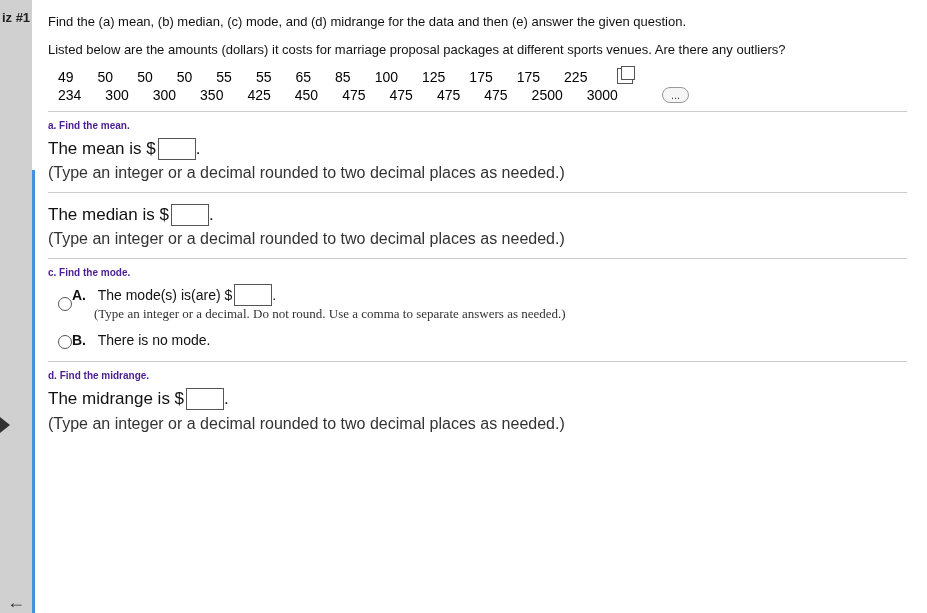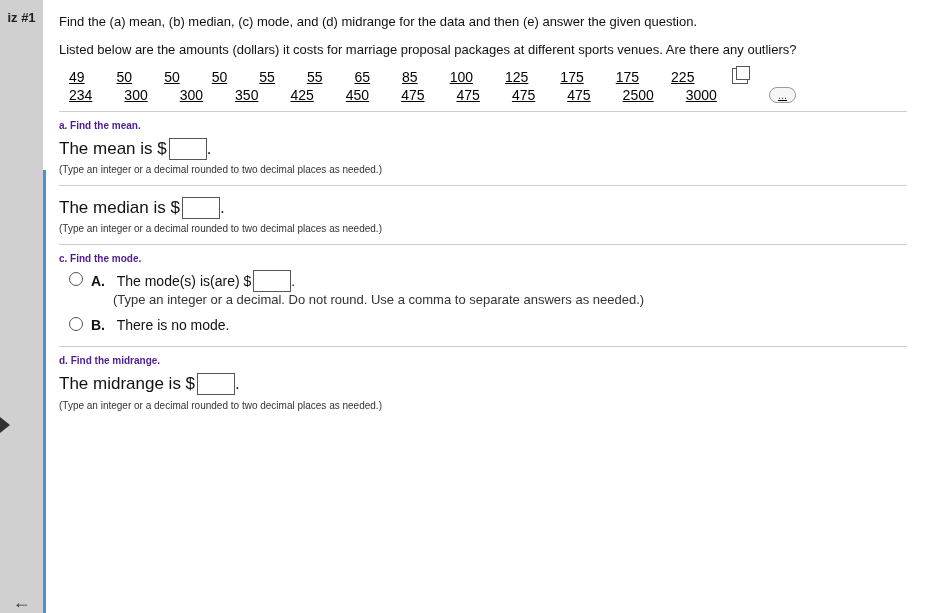--- a/index.html
+++ b/index.html
@@ -13,21 +13,21 @@
       font-size: 14px;
       background: #e8e8e8;
       width: 927px;
       height: 613px;
       overflow: hidden;
       display: flex;
       flex-direction: row;
     }
 
     .left-margin {
-      width: 43px;
+      width: 32px;
       background: #d0d0d0;
       display: flex;
       flex-direction: column;
       align-items: center;
       padding-top: 10px;
       position: relative;
       flex-shrink: 0;
       justify-content: space-between;
     }
 
@@ -79,23 +79,22 @@
     }
 
     .data-numbers {
       display: flex;
       flex-direction: column;
       gap: 2px;
     }
 
     .number-line {
       display: flex;
-      gap: 32px;
+      gap: 24px;
       font-size: 14px;
-      text-decoration: underline;
     }
 
     .copy-icon {
       display: inline-block;
       width: 16px;
       height: 16px;
       border: 1.5px solid #555;
       margin-left: 6px;
       vertical-align: middle;
       position: relative;
@@ -156,34 +155,33 @@
       align-items: center;
       border: 1px solid #555;
       padding: 1px 4px;
       min-width: 38px;
       height: 22px;
       margin-left: 2px;
       background: white;
     }
 
     .hint-text {
-      font-size: 10px;
+      font-size: 16px;
       color: #333;
       margin-top: 2px;
     }
 
     .radio-group {
       margin: 6px 0 6px 10px;
     }
 
     .radio-option {
       display: flex;
-      align-items: flex-start;
+      align-items: center;
       margin-bottom: 8px;
-      gap: 8px;
     }
 
     .radio-circle {
       width: 14px;
       height: 14px;
       border-radius: 50%;
       border: 1.5px solid #555;
       flex-shrink: 0;
       margin-top: 2px;
       background: white;
@@ -193,20 +191,21 @@
     .radio-label {
       font-size: 14px;
       color: #111;
       line-height: 1.5;
     }
 
     .sub-hint {
       font-size: 13px;
       color: #333;
       margin-left: 22px;
+      font-family: Liberation Serif, serif;
     }
 
     .left-bar {
       width: 3px;
       background: #4a90d9;
       position: absolute;
       left: 0;
       top: 170px;
       bottom: 0;
     }

